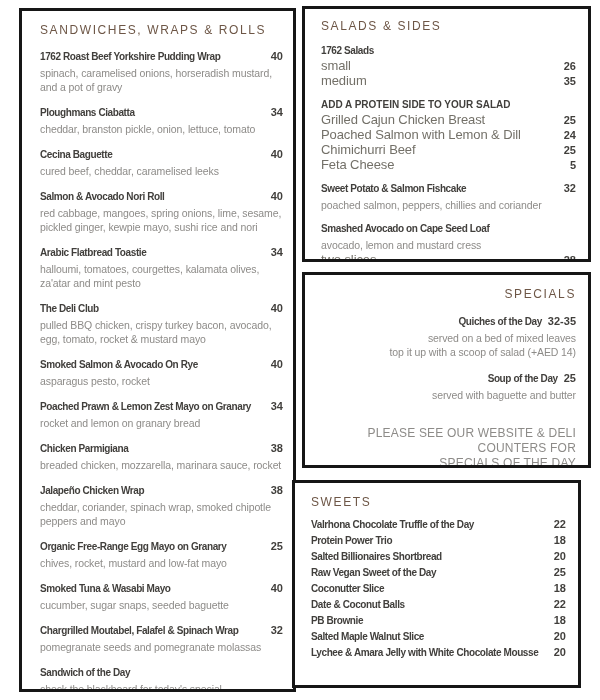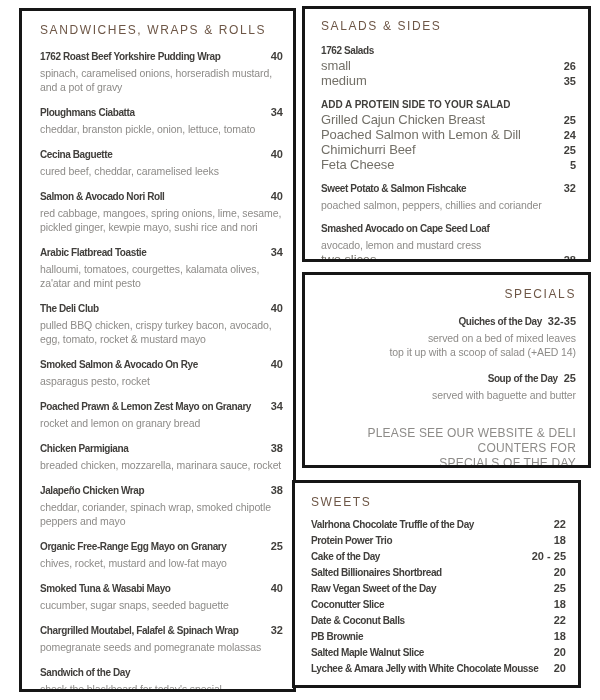--- a/index.html
+++ b/index.html
@@ -321,26 +321,20 @@
           </div>
         </div>
 
         <div class="row row--sweet">
           <div class="row-line">
             <span class="row-name">Protein Power Trio</span>
             <span class="row-price">18</span>
           </div>
         </div>
 
-        <div class="row row--sweet">
-          <div class="row-line">
-            <span class="row-name">Cake of the Day</span>
-            <span class="row-price">20 - 25</span>
-          </div>
-        </div>
 
         <div class="row row--sweet">
           <div class="row-line">
             <span class="row-name">Salted Billionaires Shortbread</span>
             <span class="row-price">20</span>
           </div>
         </div>
 
         <div class="row row--sweet">
           <div class="row-line">

